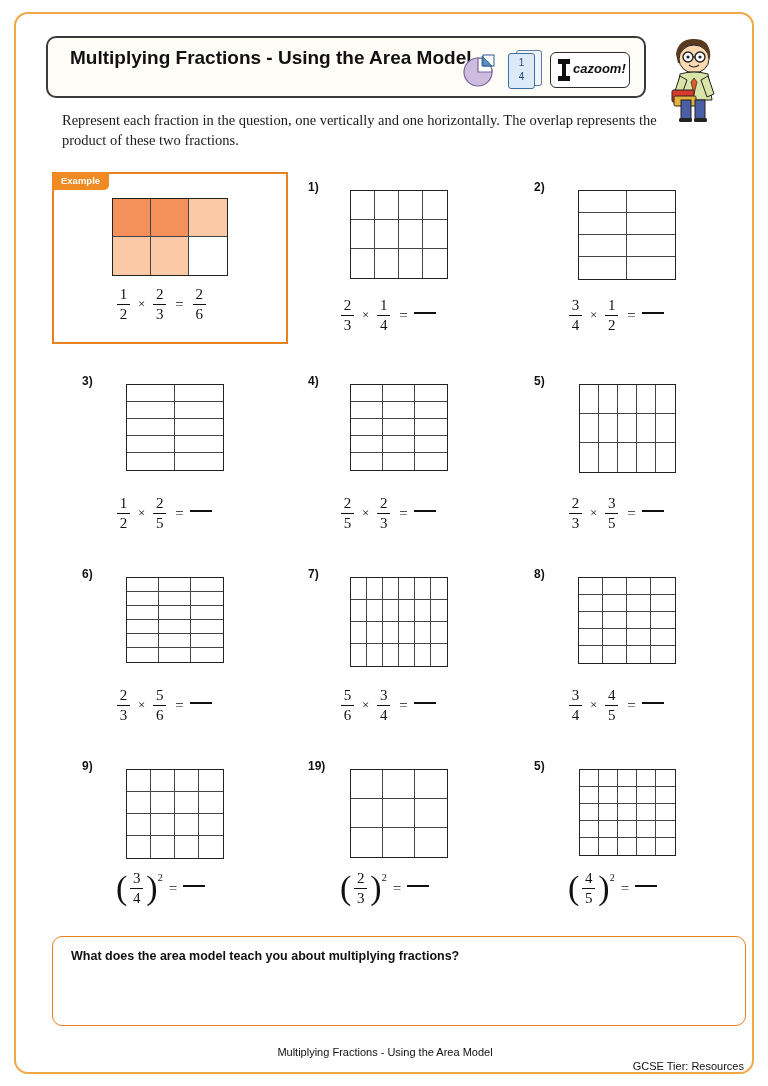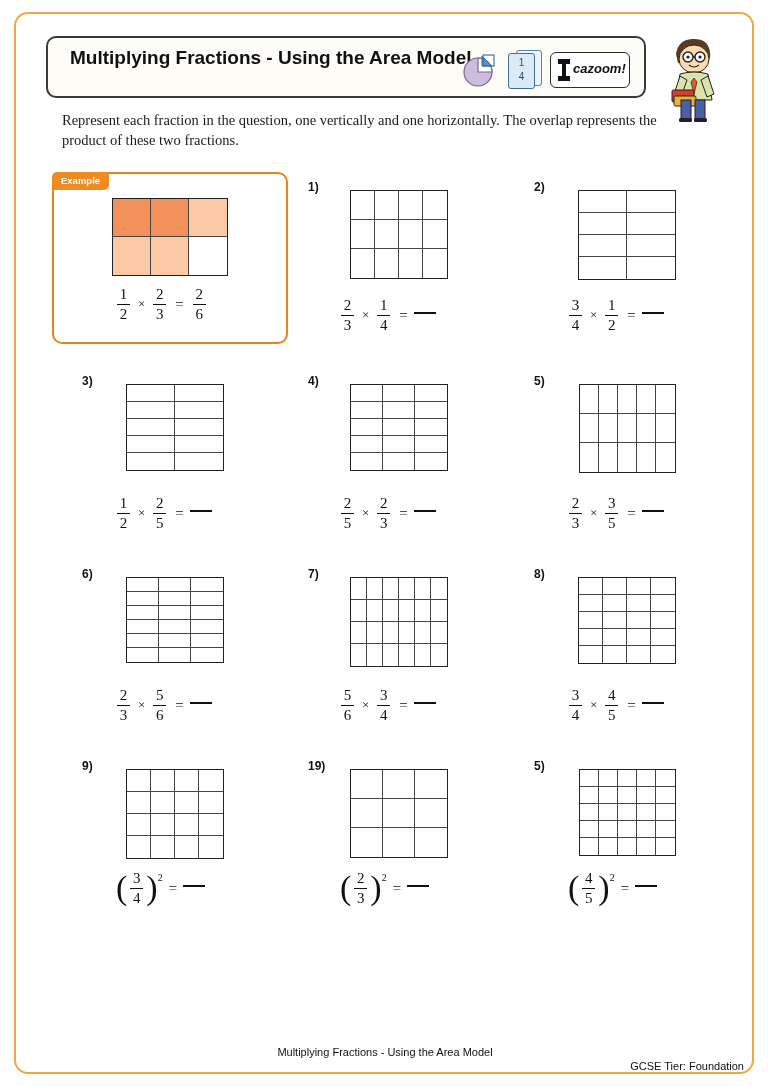--- a/index.html
+++ b/index.html
@@ -253,21 +253,21 @@
   }
 
   
   .example-box {
     position: absolute;
     left: 36px;
     top: 158px;
     width: 236px;
     height: 172px;
     border: 2px solid #e8821e;
-    border-radius: 10px;
+    border-radius: 0;
     background: #fff;
     box-sizing: border-box;
   }
   .example-tag {
     position: absolute;
     left: -2px;
     top: -2px;
     background: #ef8b22;
     color: #fff;
     font-size: 9.5px;
@@ -803,21 +803,24 @@
             <span class="d">5</span>
           </span>
           <span class="paren">)</span>
           <span class="sup">2</span>
         </span>
         <span class="eq">=</span>
         <span class="ansline"></span>
       </div>
     </div>
 
+  <div class="qbox">
+    <div class="qbox-text">What does the area model teach you about multiplying fractions?</div>
+  </div>
 
 </div>
 
 <div class="footer">
   <div class="footer-center">
     <div>Multiplying Fractions - Using the Area Model</div>
   </div>
-  <div class="footer-right">GCSE Tier: Foundation</div>
+  <div class="footer-right">GCSE Tier: Resources</div>
 </div>
 
 </body></html>

